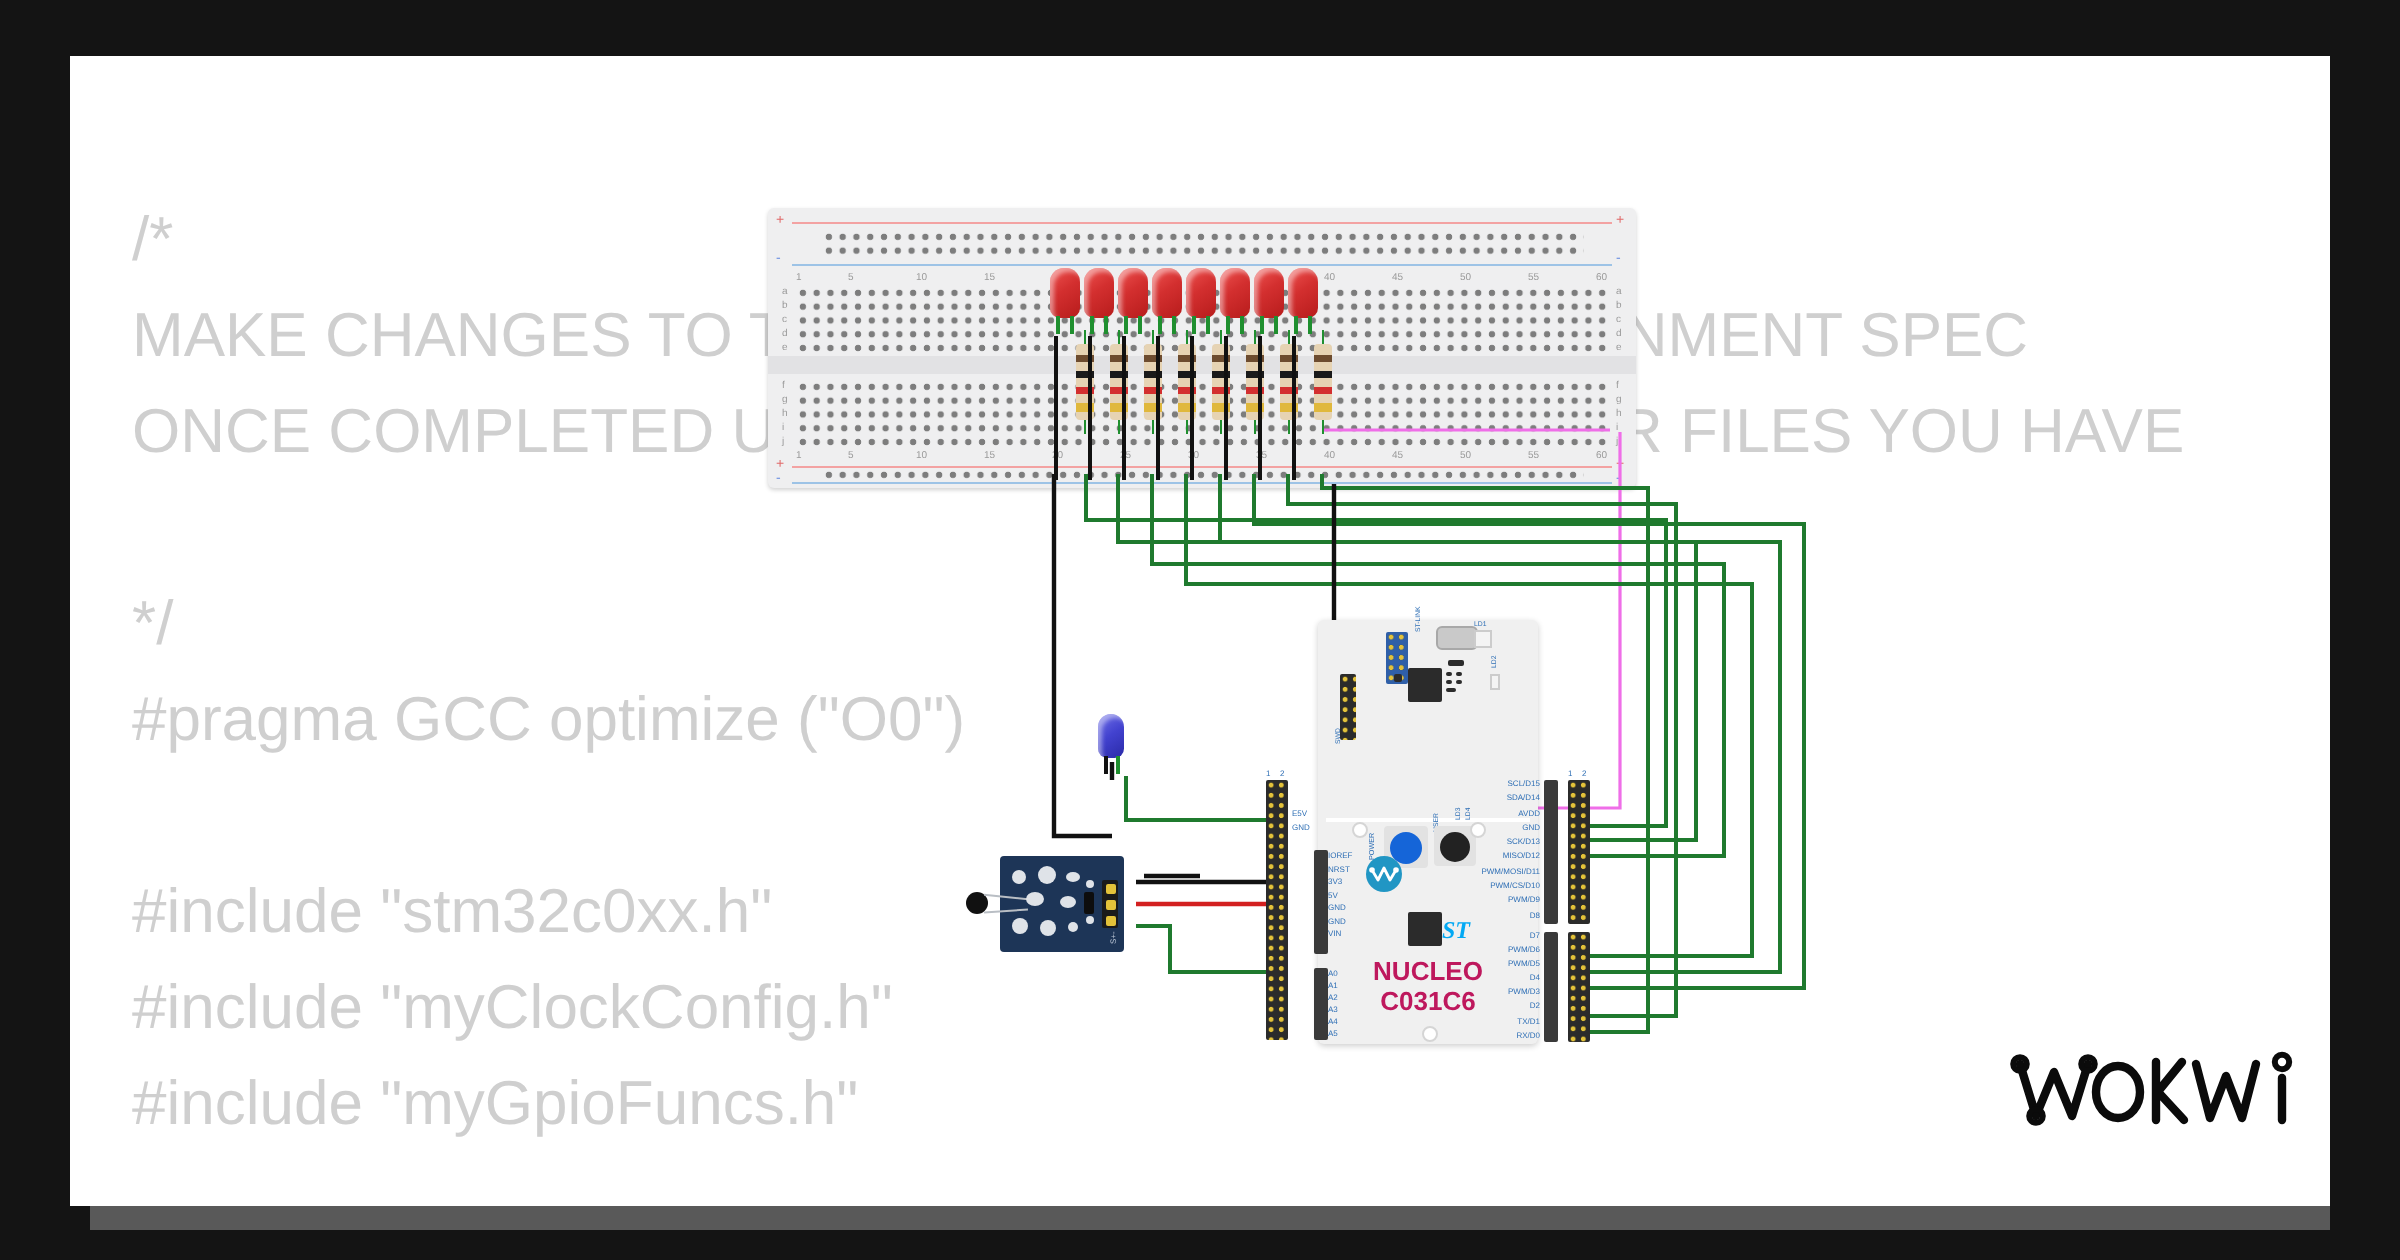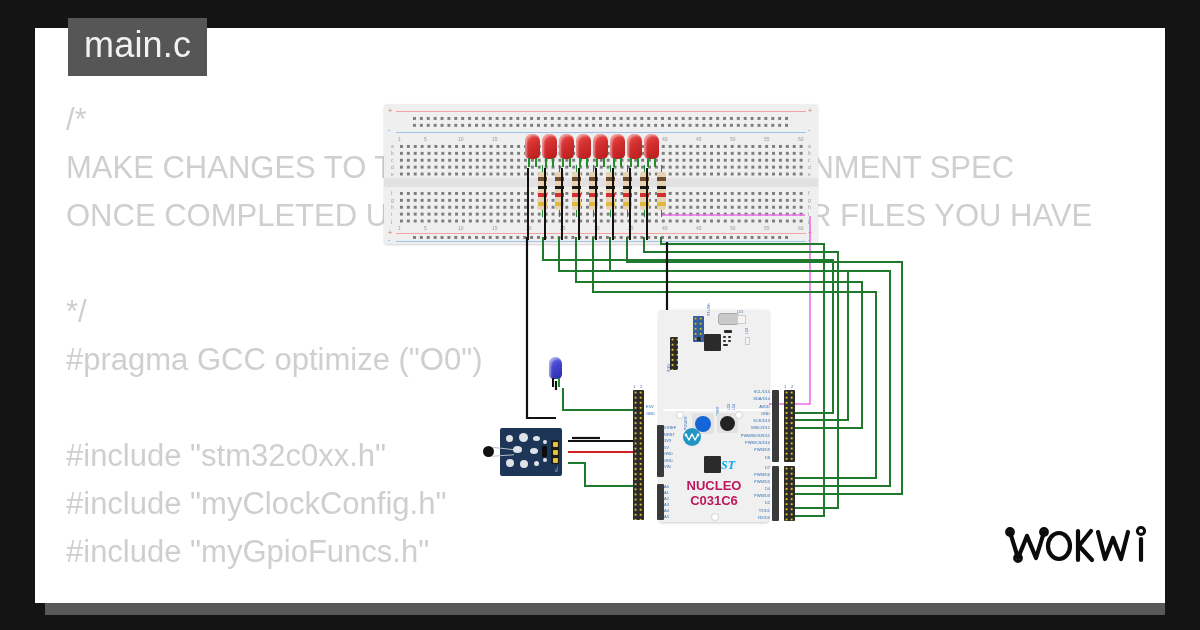--- a/index.html
+++ b/index.html
@@ -518,21 +518,20 @@
         <div>PWM/D5</div>
         <div>D4</div>
         <div>PWM/D3</div>
         <div>D2</div>
         <div>TX/D1</div>
         <div>RX/D0</div>
     </div>
 
   </div>
 
-  <div class="file-tab">main.c</div>
 
   <div class="wokwi-logo">
     <svg width="150" height="48" viewBox="0 0 150 48">
       <g fill="none" stroke="#0b0b0b" stroke-width="4.2" stroke-linecap="round" stroke-linejoin="round">
 
         <path d="M5 10 L13 36 L22 14 L31 36 L39 10"></path>
 
         <ellipse cx="54" cy="24" rx="11" ry="13"></ellipse>
 
         <path d="M73 9 L73 38 M73 25 L86 9 M75 25 L87 38"></path>

